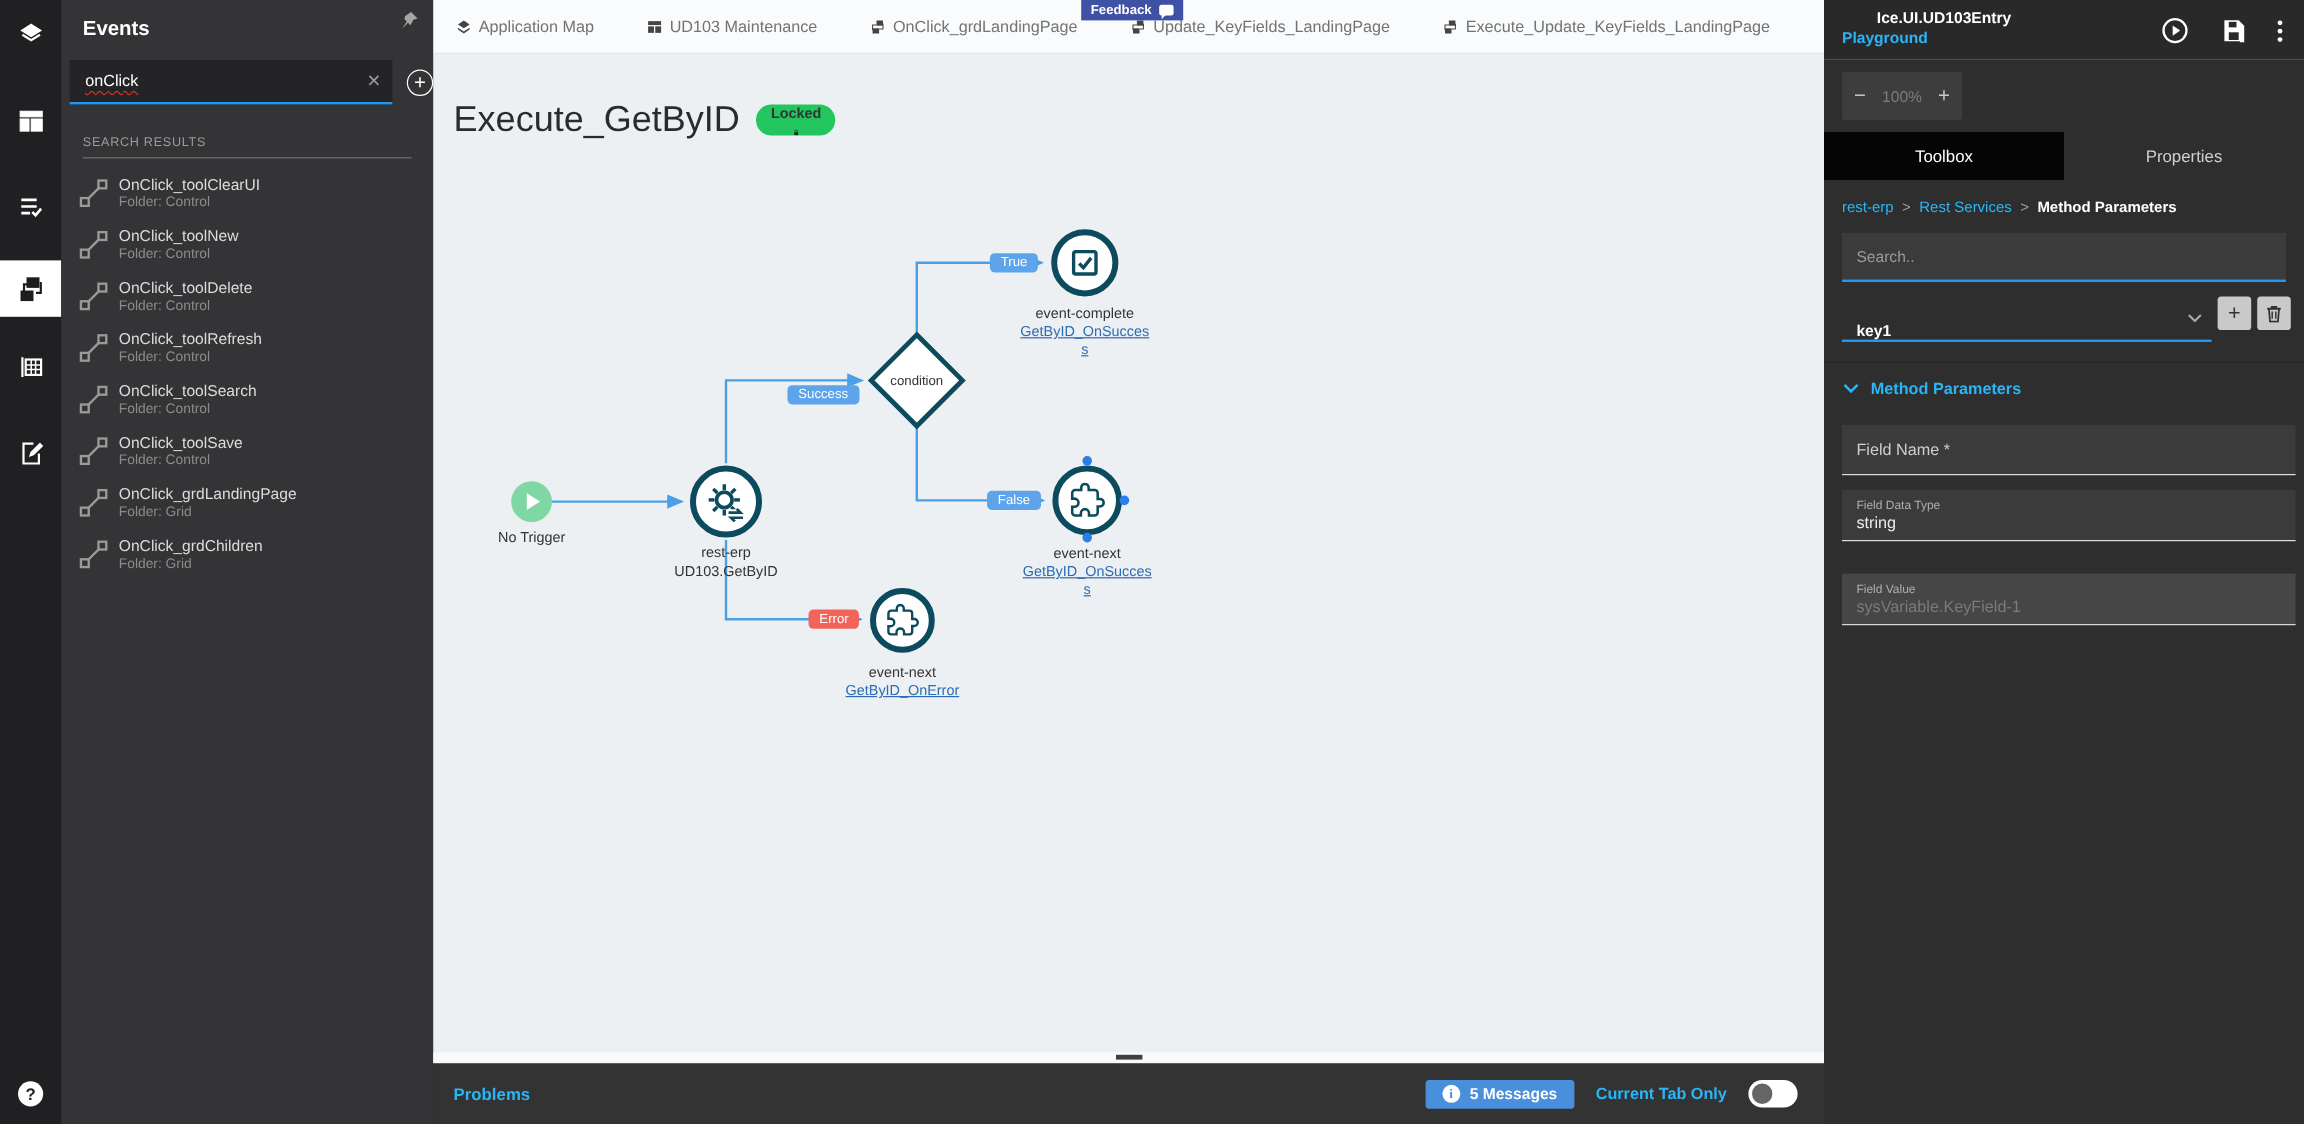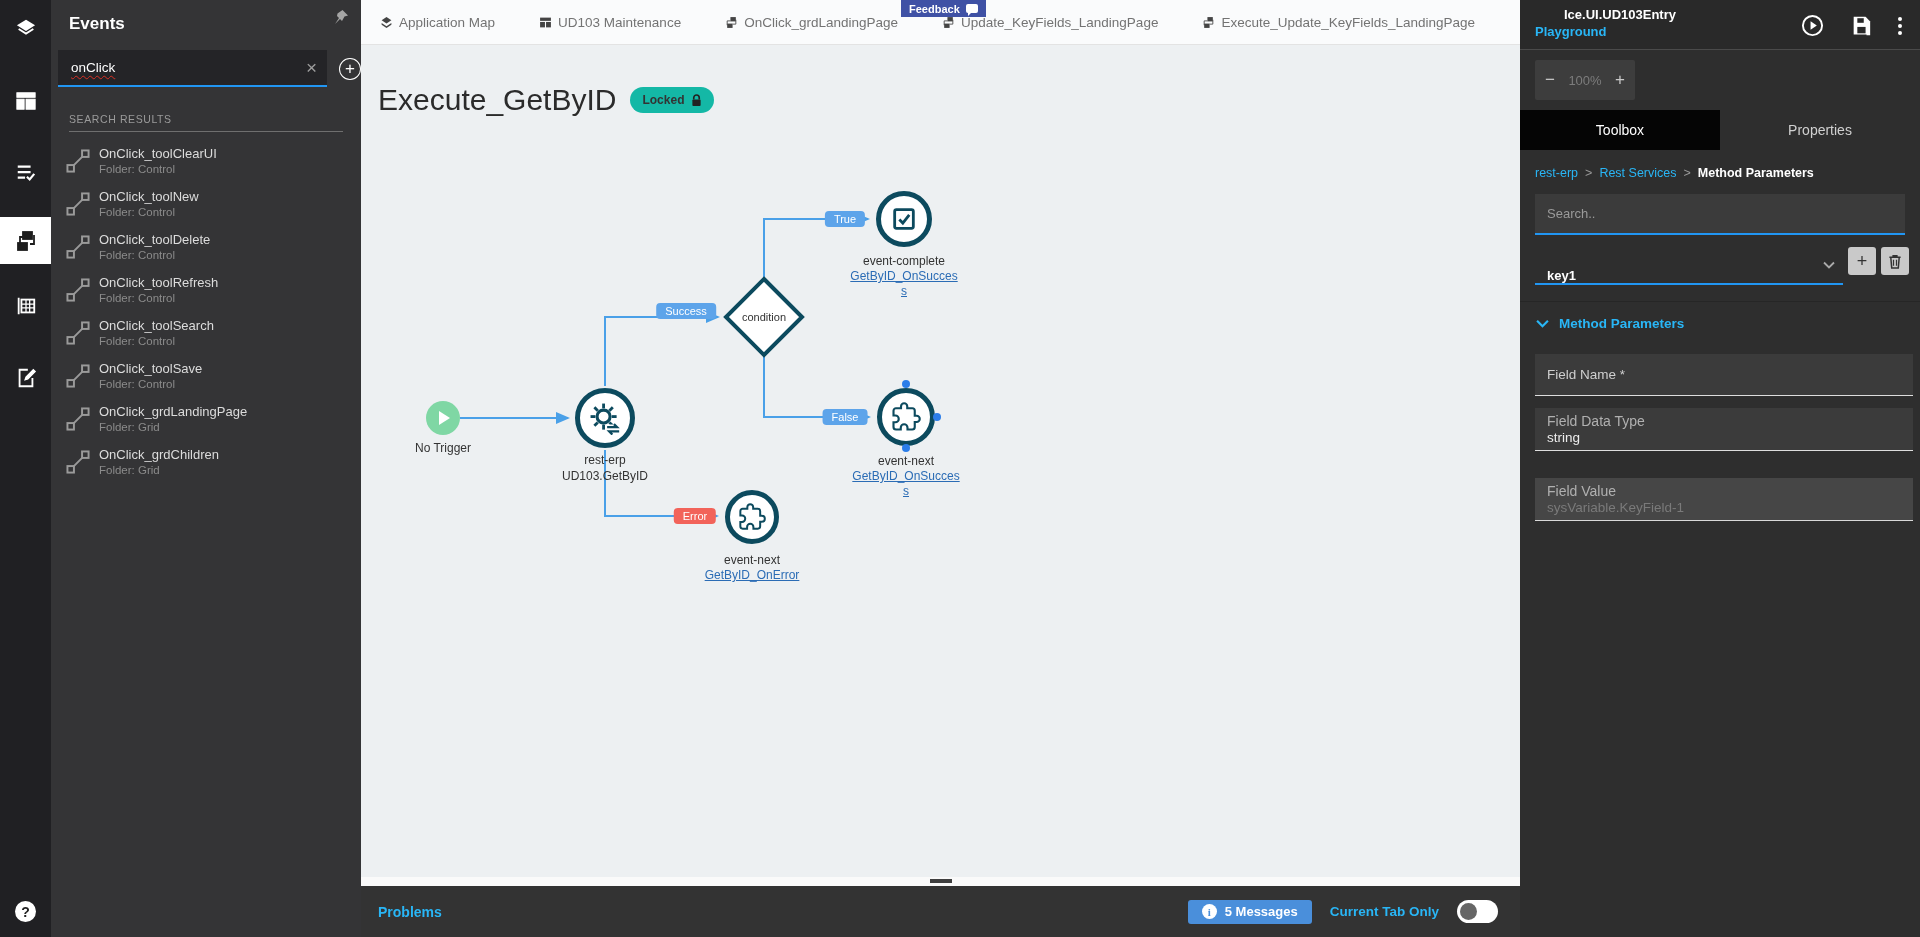--- a/index.html
+++ b/index.html
@@ -38,22 +38,22 @@
             gap:44px; padding-left:19px; overflow:hidden; white-space:nowrap; }
   .tab { display:flex; align-items:center; gap:6px; font-size:13.5px; color:#737373; cursor:pointer; flex:0 0 auto; }
   .tab svg { flex:0 0 auto; }
   .feedback { position:absolute; top:0; left:540px; height:17px; background:#3f51a5; color:#fff; font-size:11px; font-weight:bold;
               display:flex; align-items:center; gap:6px; padding:0 8px; cursor:pointer; z-index:5; }
   .fb-bubble { width:12px; height:9px; background:#fff; border-radius:2px; position:relative; }
   .fb-bubble:after { content:""; position:absolute; left:2px; bottom:-3px; border:3px solid transparent; border-top-color:#fff; border-left-color:#fff; }
 
   .canvas { flex:1 1 auto; background:#edf0f2; position:relative; overflow:hidden; }
   .flow-title { position:absolute; left:17px; top:38px; font-size:30px; color:#2b2b2b; display:flex; align-items:center; gap:14px; }
-  .locked { height:26px; background:#14b8a6; border-radius:13px; padding:0 12px; display:flex; align-items:center; gap:7px;
-            font-size:12px; color:#333; font-weight:bold; }
+  .locked { height:26px; background:#22c55e; border-radius:13px; padding:0 12px; display:flex; align-items:center; gap:7px;
+            font-size:12px; color:#333; font-weight:bold;flex-direction:column; }
   .hscroll { position:absolute; left:0; right:0; bottom:0; height:9px; background:#fafafa; }
   .hthumb { position:absolute; left:569px; top:2px; width:22px; height:4px; background:#3f3f3f; cursor:pointer; }
 
   
   .fl-svg { position:absolute; left:0; top:0; }
   .node { position:absolute; background:#fff; border:5px solid #0c4a5e; border-radius:50%;
           display:flex; align-items:center; justify-content:center; cursor:pointer; }
   .pill { position:absolute; transform:translate(-50%,-50%); background:#5da4ea; color:#fff; font-size:11px; font-weight:normal;
           padding:2px 9px; border-radius:4px; white-space:nowrap; }
   .pill.err { background:#f2635a; }
@@ -103,21 +103,21 @@
   .keysel svg { margin-left:auto; }
   .sqbtn { width:28px; height:28px; background:#c9c9c9; border-radius:3px; margin-left:5px; display:flex; align-items:center; justify-content:center; cursor:pointer; color:#333; font-size:18px; }
   .rp-div { border-top:1px solid #262626; margin-top:16px; }
   .sect { display:flex; align-items:center; gap:10px; margin:14px 0 0 16px; cursor:pointer; }
   .sect span { color:#29b6f6; font-size:13.5px; font-weight:bold; }
   .fieldbox { margin:0 7px 0 15px; width:378px; background:#3b3b3b; border-bottom:1px solid #dedede; padding:0 12px; display:flex; flex-direction:column; justify-content:center; }
   .fb1 { height:42px; margin-top:23px; }
   .fb2 { height:43px; margin-top:12px; }
   .fb3 { height:43px; margin-top:27px; background:#464646; border-bottom:1px solid #d9d9d9; }
   .flabel { font-size:13.5px; color:#cfcfcf; }
-  .flabel-sm { font-size:14px; color:#b0b0b0; }
+  .flabel-sm { font-size:10px; color:#b0b0b0; }
   .fval { font-size:13.5px; color:#ececec; margin-top:1px; }
   .fval.dis { color:#7a7a7a; }
 </style>
 </head>
 <body>
 
 <div class="root">
 
   <div class="rail">
     <div class="rail-btn" style="margin-top:5px">
@@ -404,21 +404,21 @@
       <div class="flink" style="left:545px; top:439px;">s</div>
 
       <div class="node" style="left:364px; top:445px; width:54px; height:54px;">
         <svg width="28" height="28" viewBox="0 0 24 24" fill="none" stroke="#0c4a5e" stroke-width="1.7">
             <path d="M20.5 11H19V7c0-1.1-.9-2-2-2h-4V3.5C13 2.12 11.88 1 10.5 1S8 2.12 8 3.5V5H4c-1.1 0-1.99.9-1.99 2v3.8H3.5c1.49 0 2.7 1.21 2.7 2.7s-1.21 2.7-2.7 2.7H2V20c0 1.1.9 2 2 2h3.8v-1.5c0-1.49 1.21-2.7 2.7-2.7 1.49 0 2.7 1.21 2.7 2.7V22H17c1.1 0 2-.9 2-2v-4h1.5c1.38 0 2.5-1.12 2.5-2.5S21.88 11 20.5 11z"></path>
           </svg>
       </div>
       <div class="flbl" style="left:391px; top:508px;">event-next</div>
       <div class="flink" style="left:391px; top:523px;">GetByID_OnError</div>
 
-      <div class="pill" style="left:325px; top:266px;">Success</div>
+      <div class="pill" style="left:325px; top:284px;">Success</div>
       <div class="pill" style="left:484px; top:174px;">True</div>
       <div class="pill" style="left:484px; top:372px;">False</div>
       <div class="pill err" style="left:334px; top:471px;">Error</div>
 
       <div class="hscroll">
           <div class="hthumb"></div>
         </div>
     </div>
 
     <div class="bbar">

